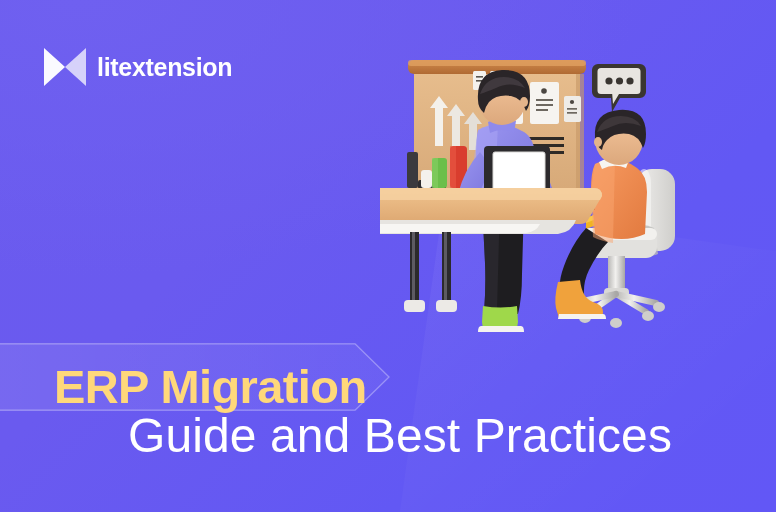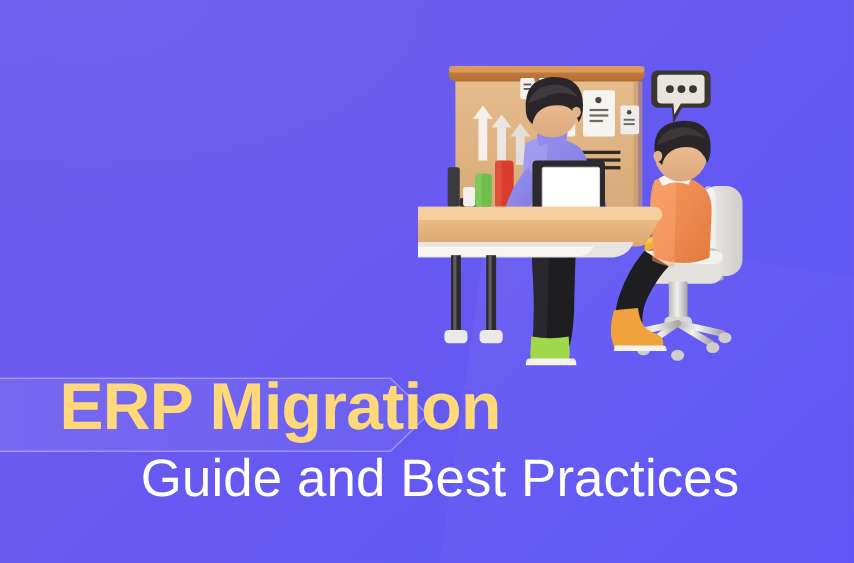--- a/index.html
+++ b/index.html
@@ -40,41 +40,48 @@
   
   #banner{
     position:absolute;left:0;top:343px;width:390px;height:68px;
     background:linear-gradient(90deg,rgba(255,255,255,.085),rgba(255,255,255,.045));
     clip-path:polygon(0 0, calc(100% - 34px) 0, 100% 50%, calc(100% - 34px) 100%, 0 100%);
   }
   #banner-edge{
     position:absolute;left:0;top:343px;width:390px;height:68px;pointer-events:none;
   }
   #title{
-    position:absolute;left:54px;top:339px;
-    color:#ffd87a;font-size:60px;font-weight:bold;letter-spacing:-.6px;line-height:62px;
+    position:absolute;left:54px;top:356px;
+    color:#ffd87a;font-size:47px;font-weight:bold;letter-spacing:-.6px;line-height:62px;
     white-space:nowrap;
   }
   #subtitle{
     position:absolute;left:128px;top:412px;
     color:#ffffff;font-size:48px;font-weight:normal;letter-spacing:.1px;line-height:48px;
     white-space:nowrap;
   }
 
   
   #illo{position:absolute;left:380px;top:42px;width:320px;height:300px;}
   #illo svg{display:block;width:320px;height:300px;}
 </style>
 </head>
 <body>
 
 <div id="stage">
 
   <div id="sheen"></div>
 
+  <div id="logo">
+    <span class="logo-mark">
+      <span class="tri l"></span>
+      <span class="tri r"></span>
+    </span>
+    <span class="logo-text">litextension</span>
+  </div>
 
   <div id="banner"></div>
   <svg id="banner-edge" viewBox="0 0 390 68">
     <path d="M0 0.8 L355 0.8 L389 34 L355 67.2 L0 67.2" fill="none" stroke="rgba(255,255,255,0.32)" stroke-width="1.3"></path>
   </svg>
   <div id="title">ERP Migration</div>
   <div id="subtitle">Guide and Best Practices</div>
 
   <div id="illo">
     <svg viewBox="0 0 320 300" xmlns="http://www.w3.org/2000/svg">

